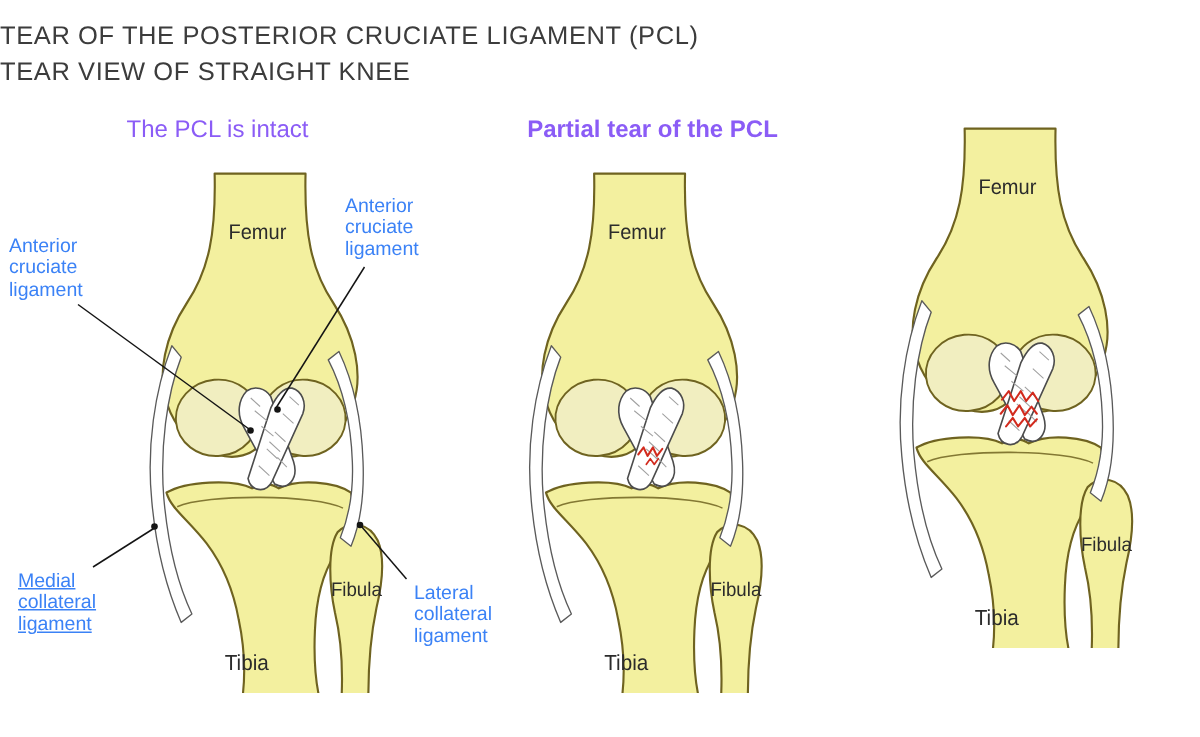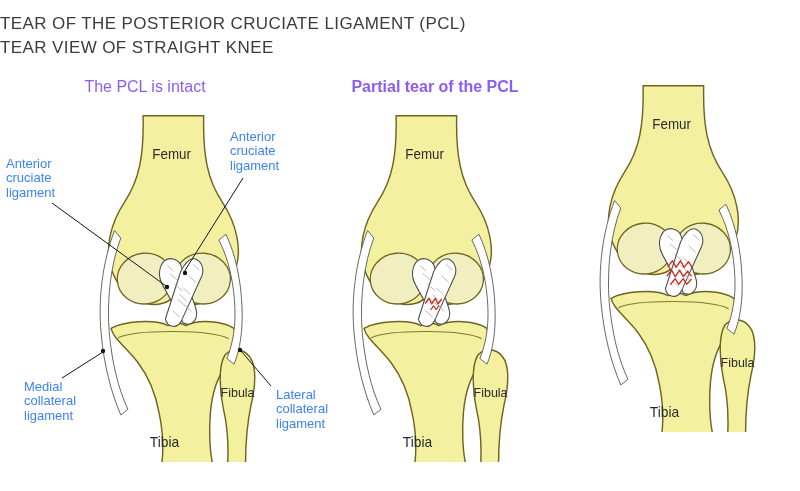--- a/index.html
+++ b/index.html
@@ -95,21 +95,21 @@
         <circle class="ptr-dot" cx="103" cy="251" r="2.2"></circle>
         <line class="ptr" x1="271" y1="286" x2="241" y2="251"></line>
         <circle class="ptr-dot" cx="240" cy="250" r="2.2"></circle>
       </svg>
       <div class="callout" style="left:6px;top:57px;width:68px;">Anterior
 cruciate
 ligament</div>
       <div class="callout" style="left:230px;top:30px;width:74px;">Anterior
 cruciate
 ligament</div>
-      <div class="callout" style="left:24px;top:280px;width:70px;">Medial
+      <div class="callout" style="left:12px;top:280px;width:70px;text-decoration:underline;">Medial
 collateral
 ligament</div>
       <div class="callout" style="left:244px;top:288px;width:64px;margin-left:32px;">Lateral
 collateral
 ligament</div>
     </div>
   </div>
 
   <div class="panel p2">
     <div class="panel-heading">Partial tear of the PCL</div>

